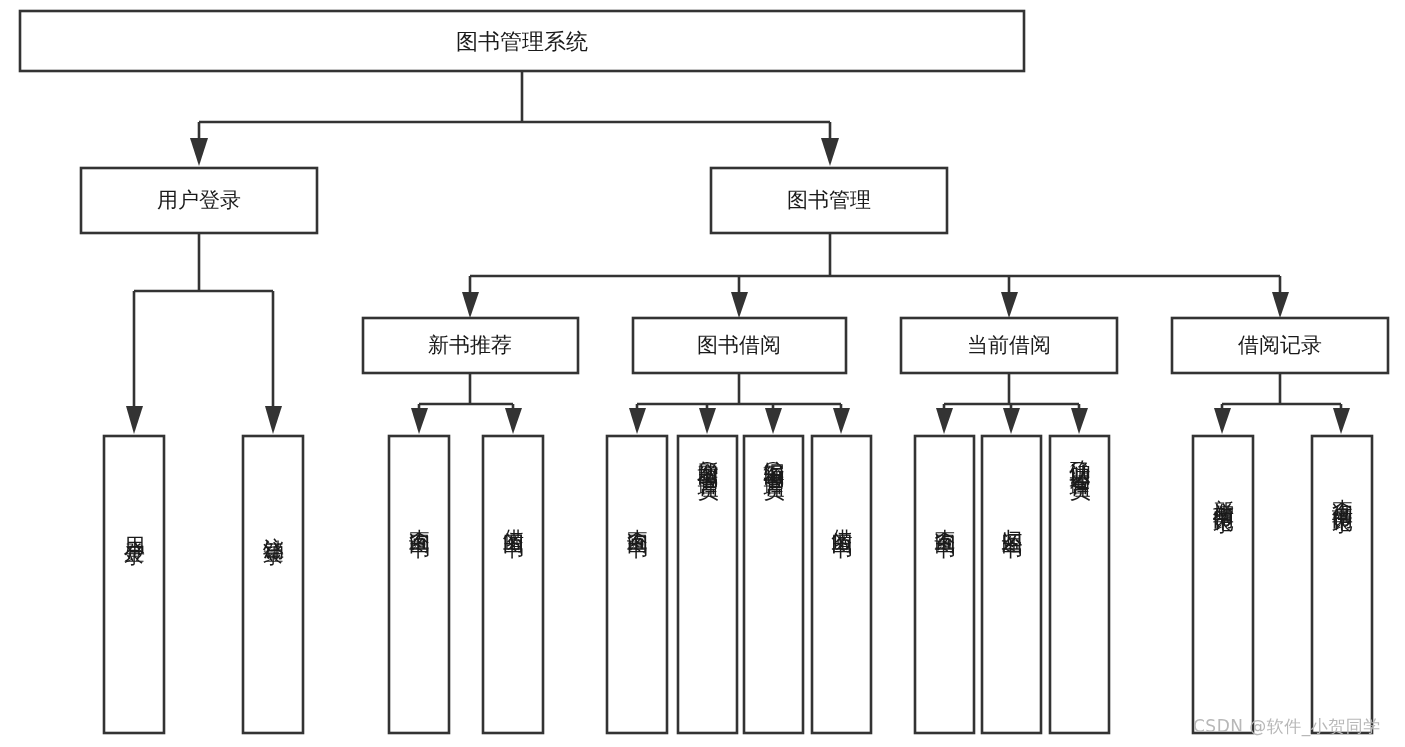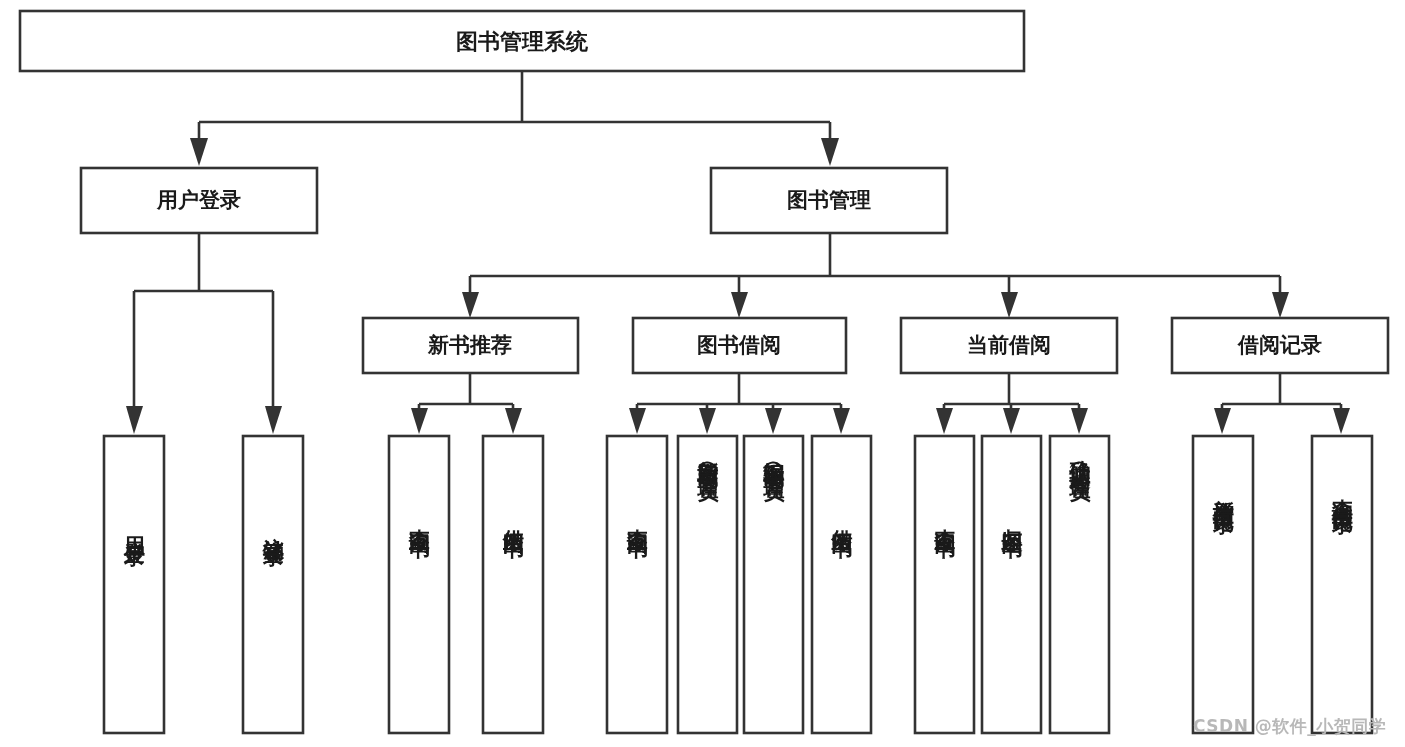--- a/index.html
+++ b/index.html
@@ -11,21 +11,20 @@
     width: 1405px;
     height: 747px;
     font-family: "DejaVu Sans", "Liberation Sans", sans-serif;
     overflow: hidden;
   }
   #diagram-root {
     position: relative;
     width: 1276px;
     height: 747px;
     background: #ffffff;
-    font-weight: bold;
   }
   svg.diagram-svg {
     position: absolute;
     top: 0;
     left: 0;
     width: 1405px;
     height: 747px;
   }
   .node-box {
     fill: #ffffff;

